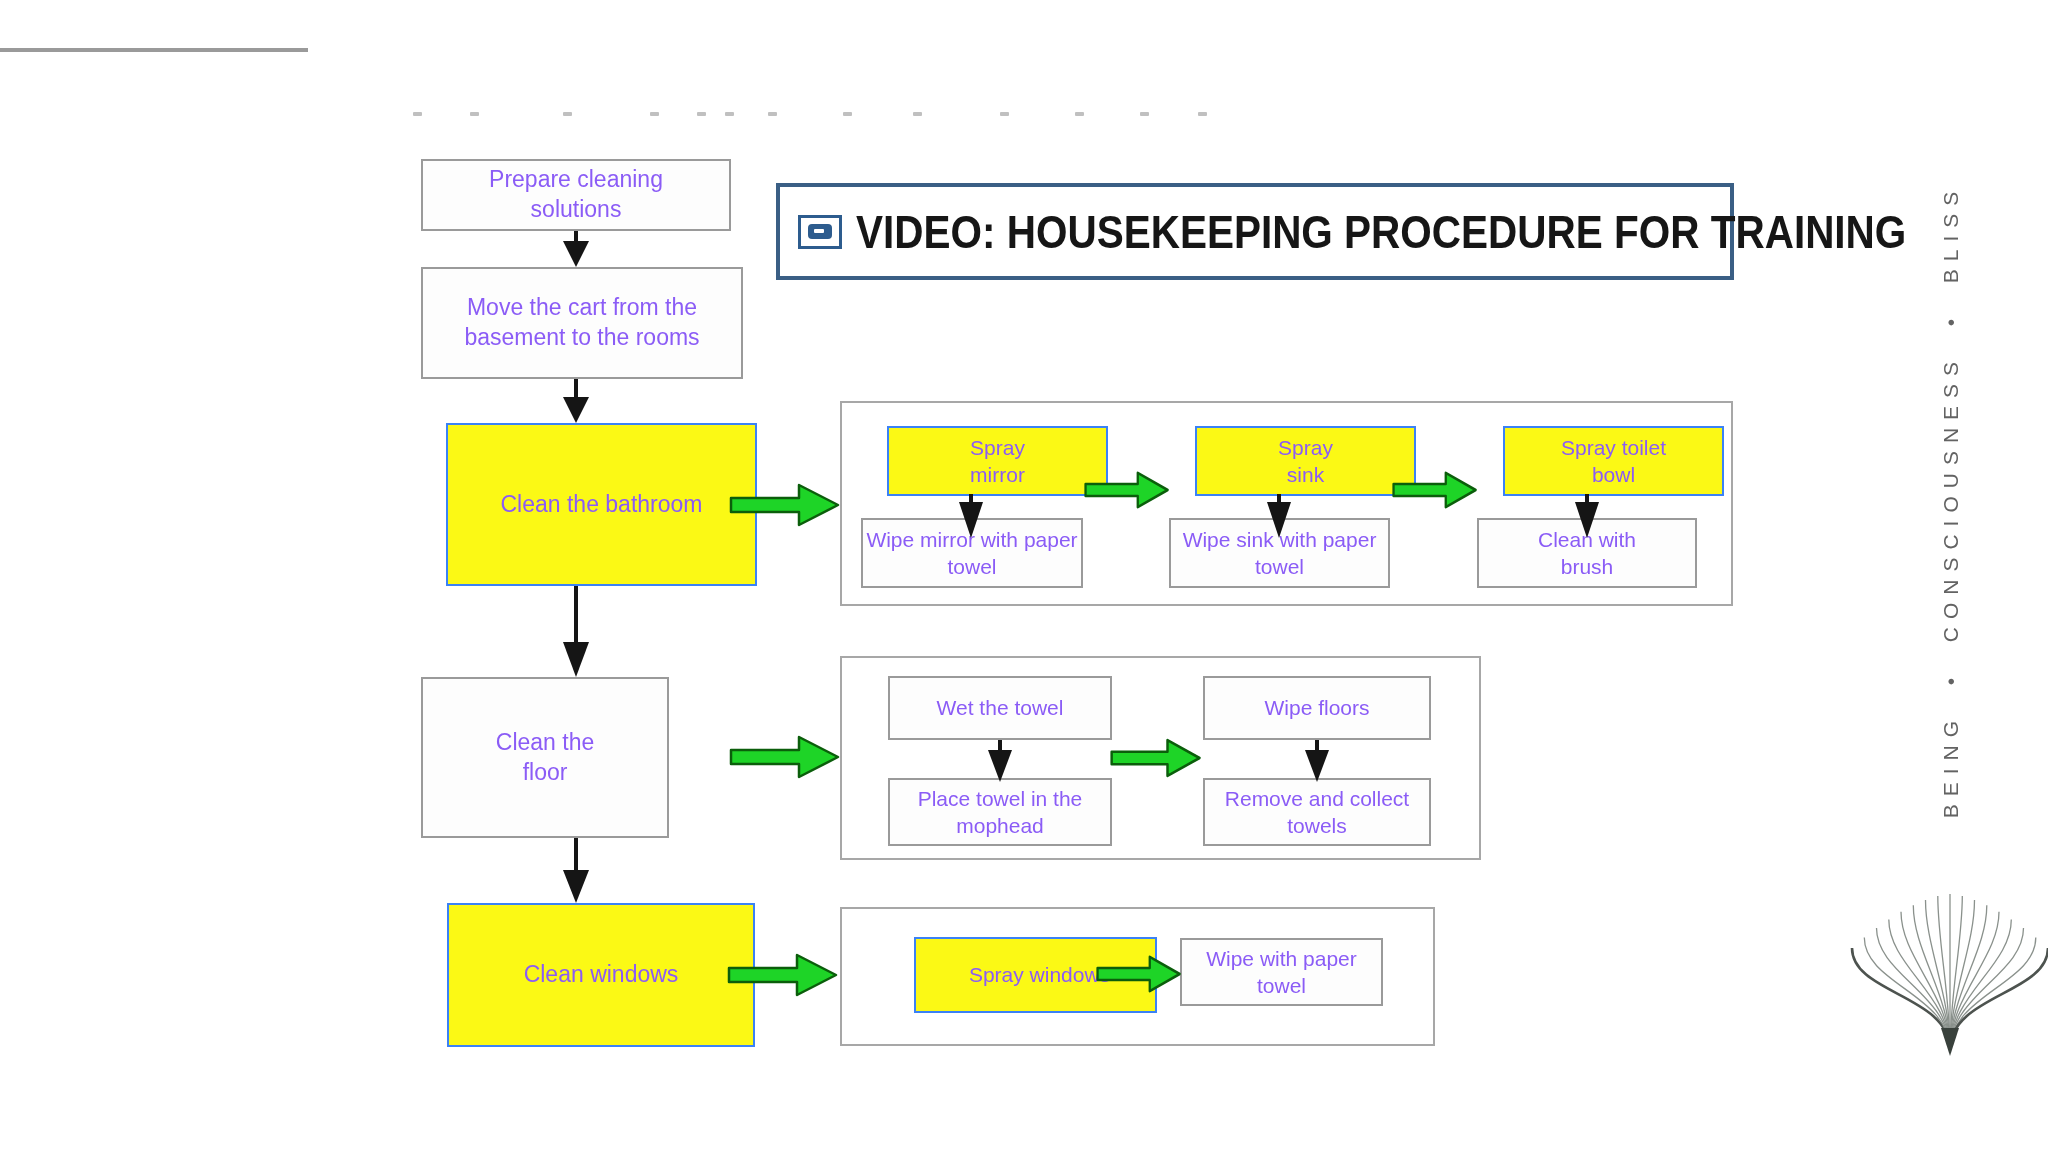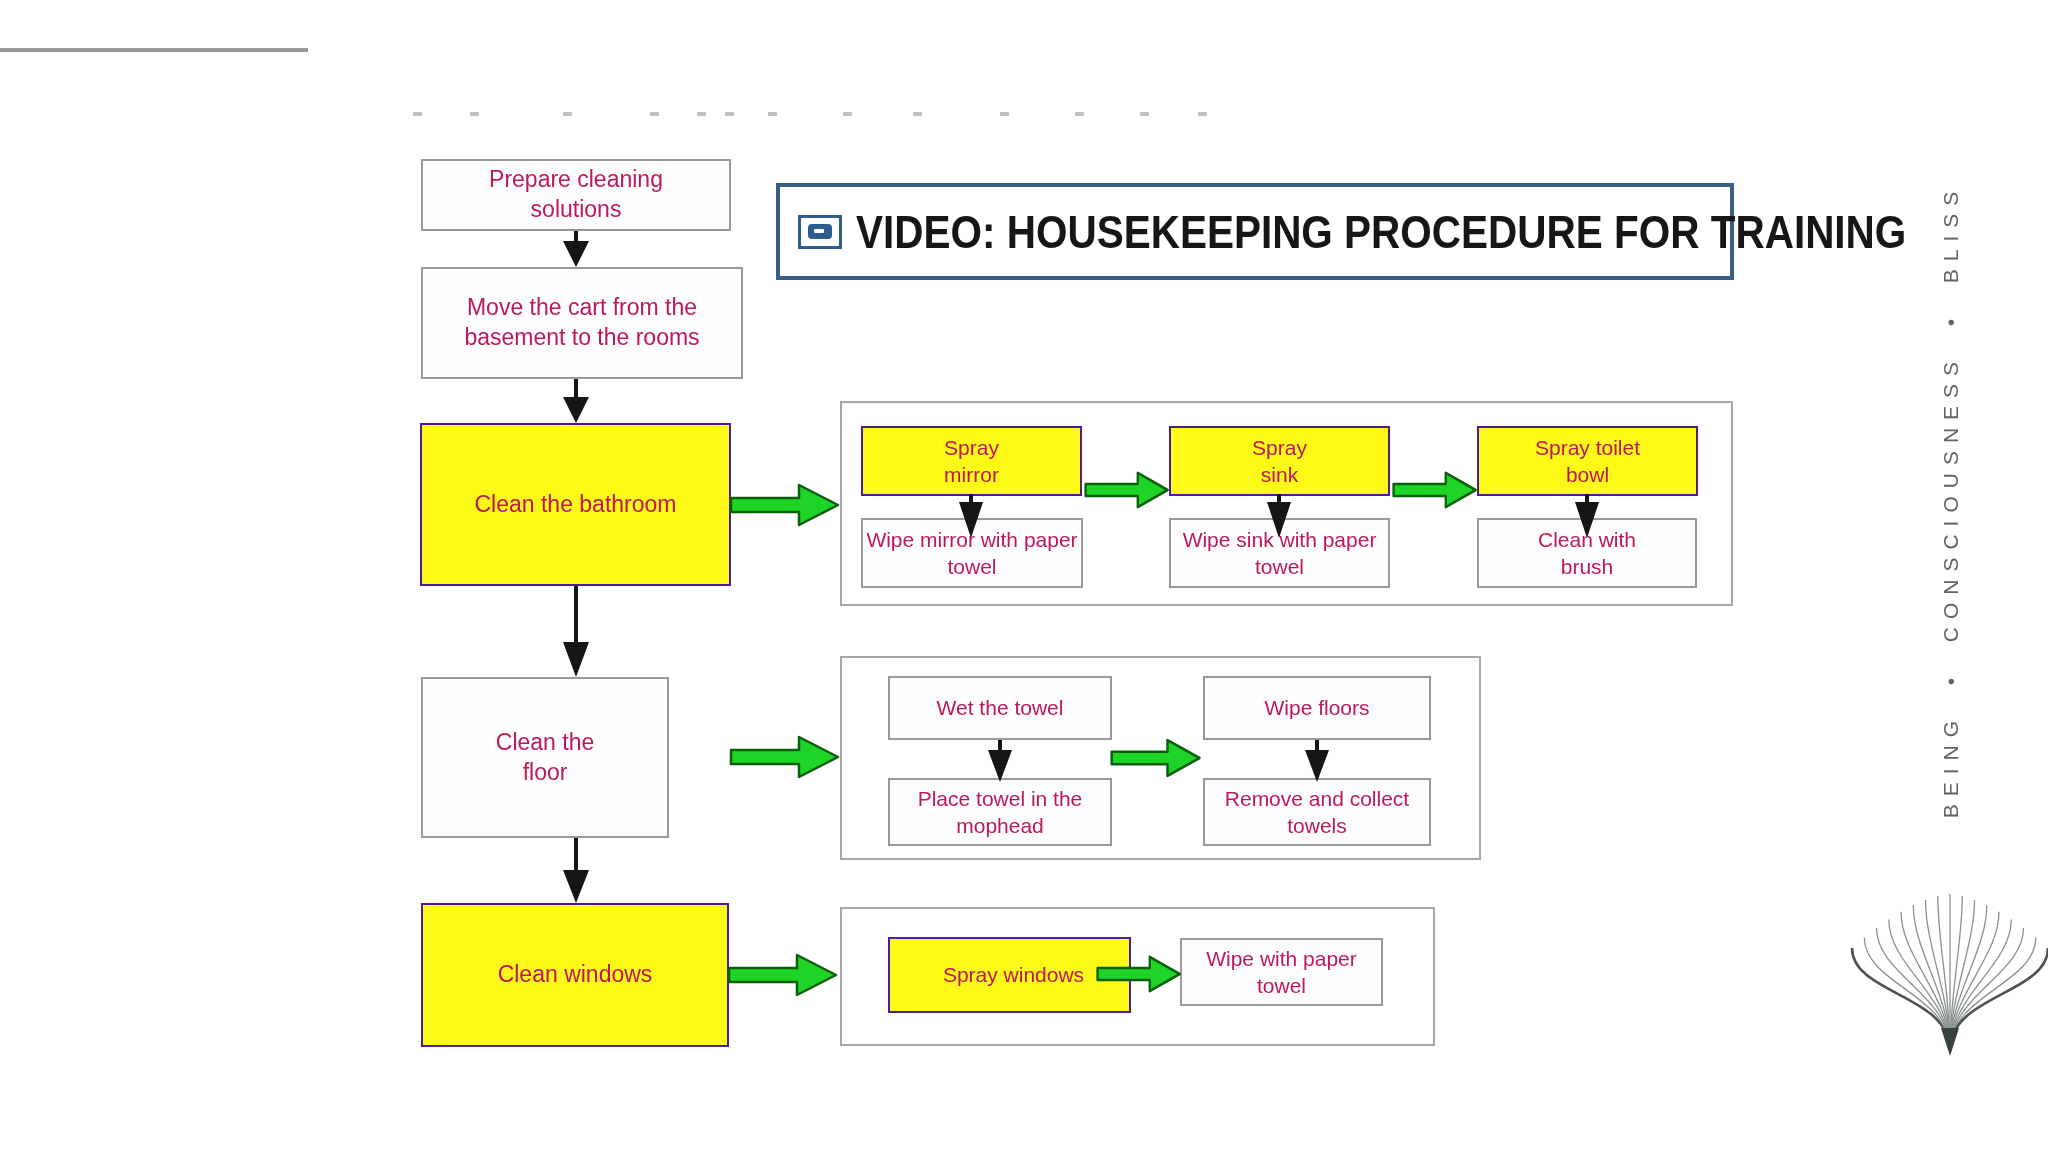--- a/index.html
+++ b/index.html
@@ -10,23 +10,23 @@
   .abs { position:absolute; }
 
   
   .top-rule { left:0; top:48px; width:308px; height:4px; background:#9a9a9a; }
 
   
   .dash { position:absolute; top:112px; width:9px; height:4px; background:#8d8d8d; opacity:.55; border-radius:1px; }
 
   
   .box { display:flex; align-items:center; justify-content:center; text-align:center;
-         background:#fdfdfd; border:2px solid #9a9a9a; color:#be185d; }
+         background:#fdfdfd; border:2px solid #9a9a9a; color:#8b5cf6; }
   .box span { white-space:pre-line; line-height:1.3; }
-  .box.yellow { background:#fbf915; border:2px solid #4c1d95; }
+  .box.yellow { background:#fbf915; border:2px solid #3b82f6;margin-left:26px; }
   .main-step span { font-size:23px; }
   .sub-step span  { font-size:21px; }
   .group { background:transparent; border:2px solid #a7a7a7; }
 
   
   .banner { left:776px; top:166px; width:958px; height:97px; background:#ffffff;
             border:4px solid #3a5f85; display:flex; align-items:center; cursor:pointer;margin-top:17px; }
   .vid-icon { width:44px; height:34px; border:3px solid #2d5c8e; margin-left:18px;
               display:flex; align-items:center; justify-content:center; flex:none; }
   .vid-icon .tape { width:24px; height:15px; background:#2d5c8e; border-radius:4px; position:relative; }

